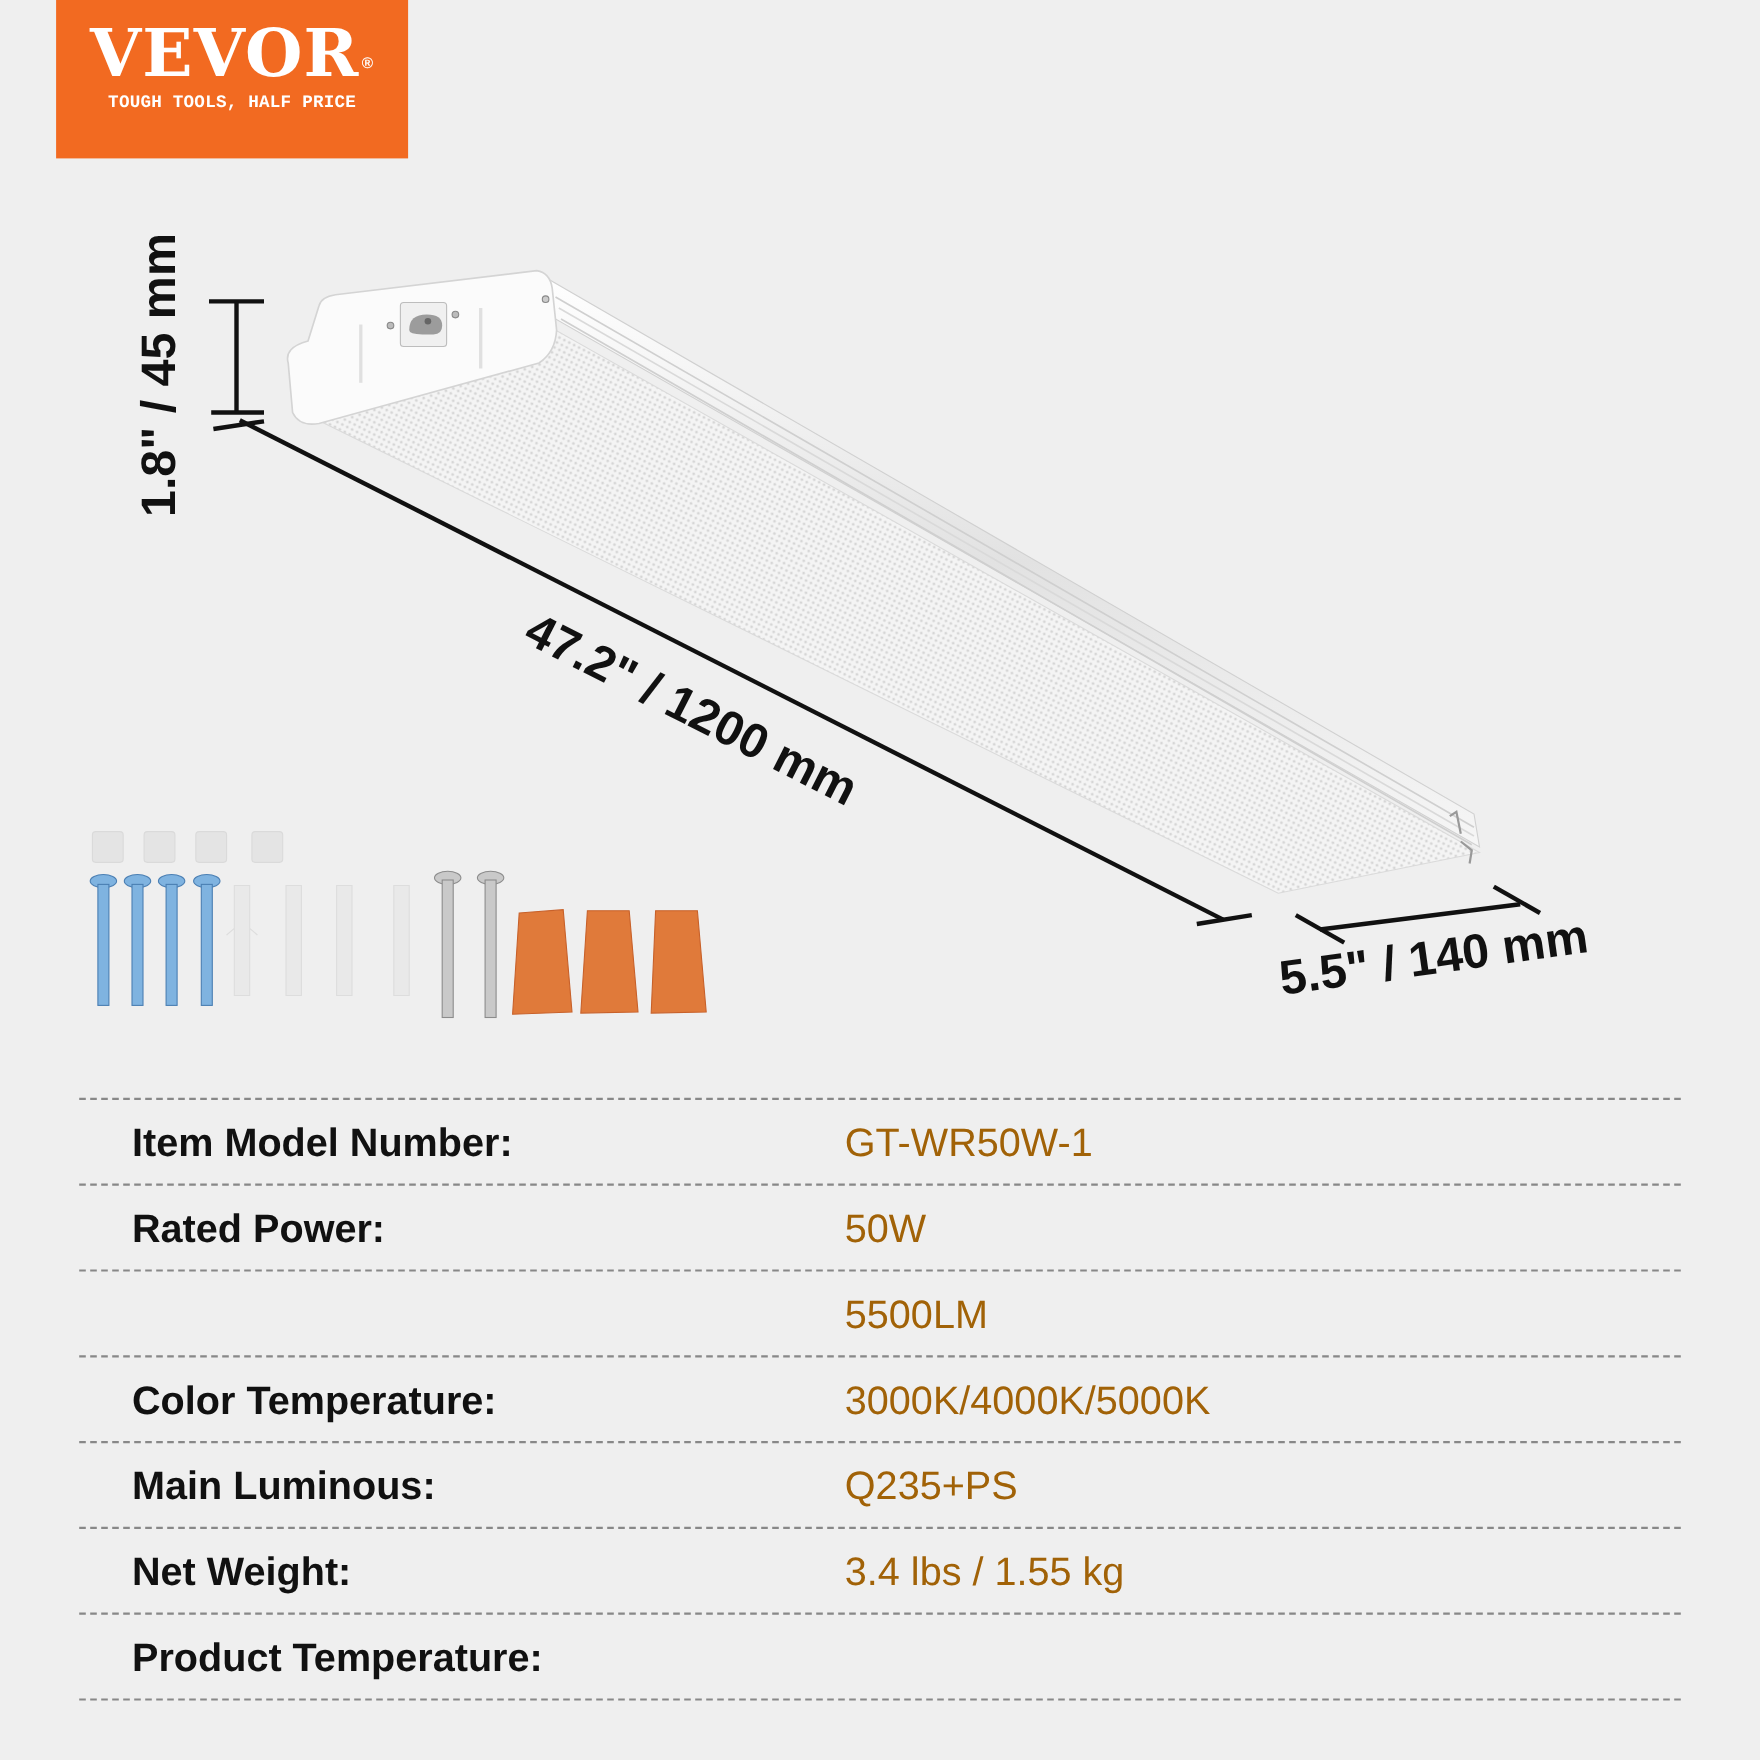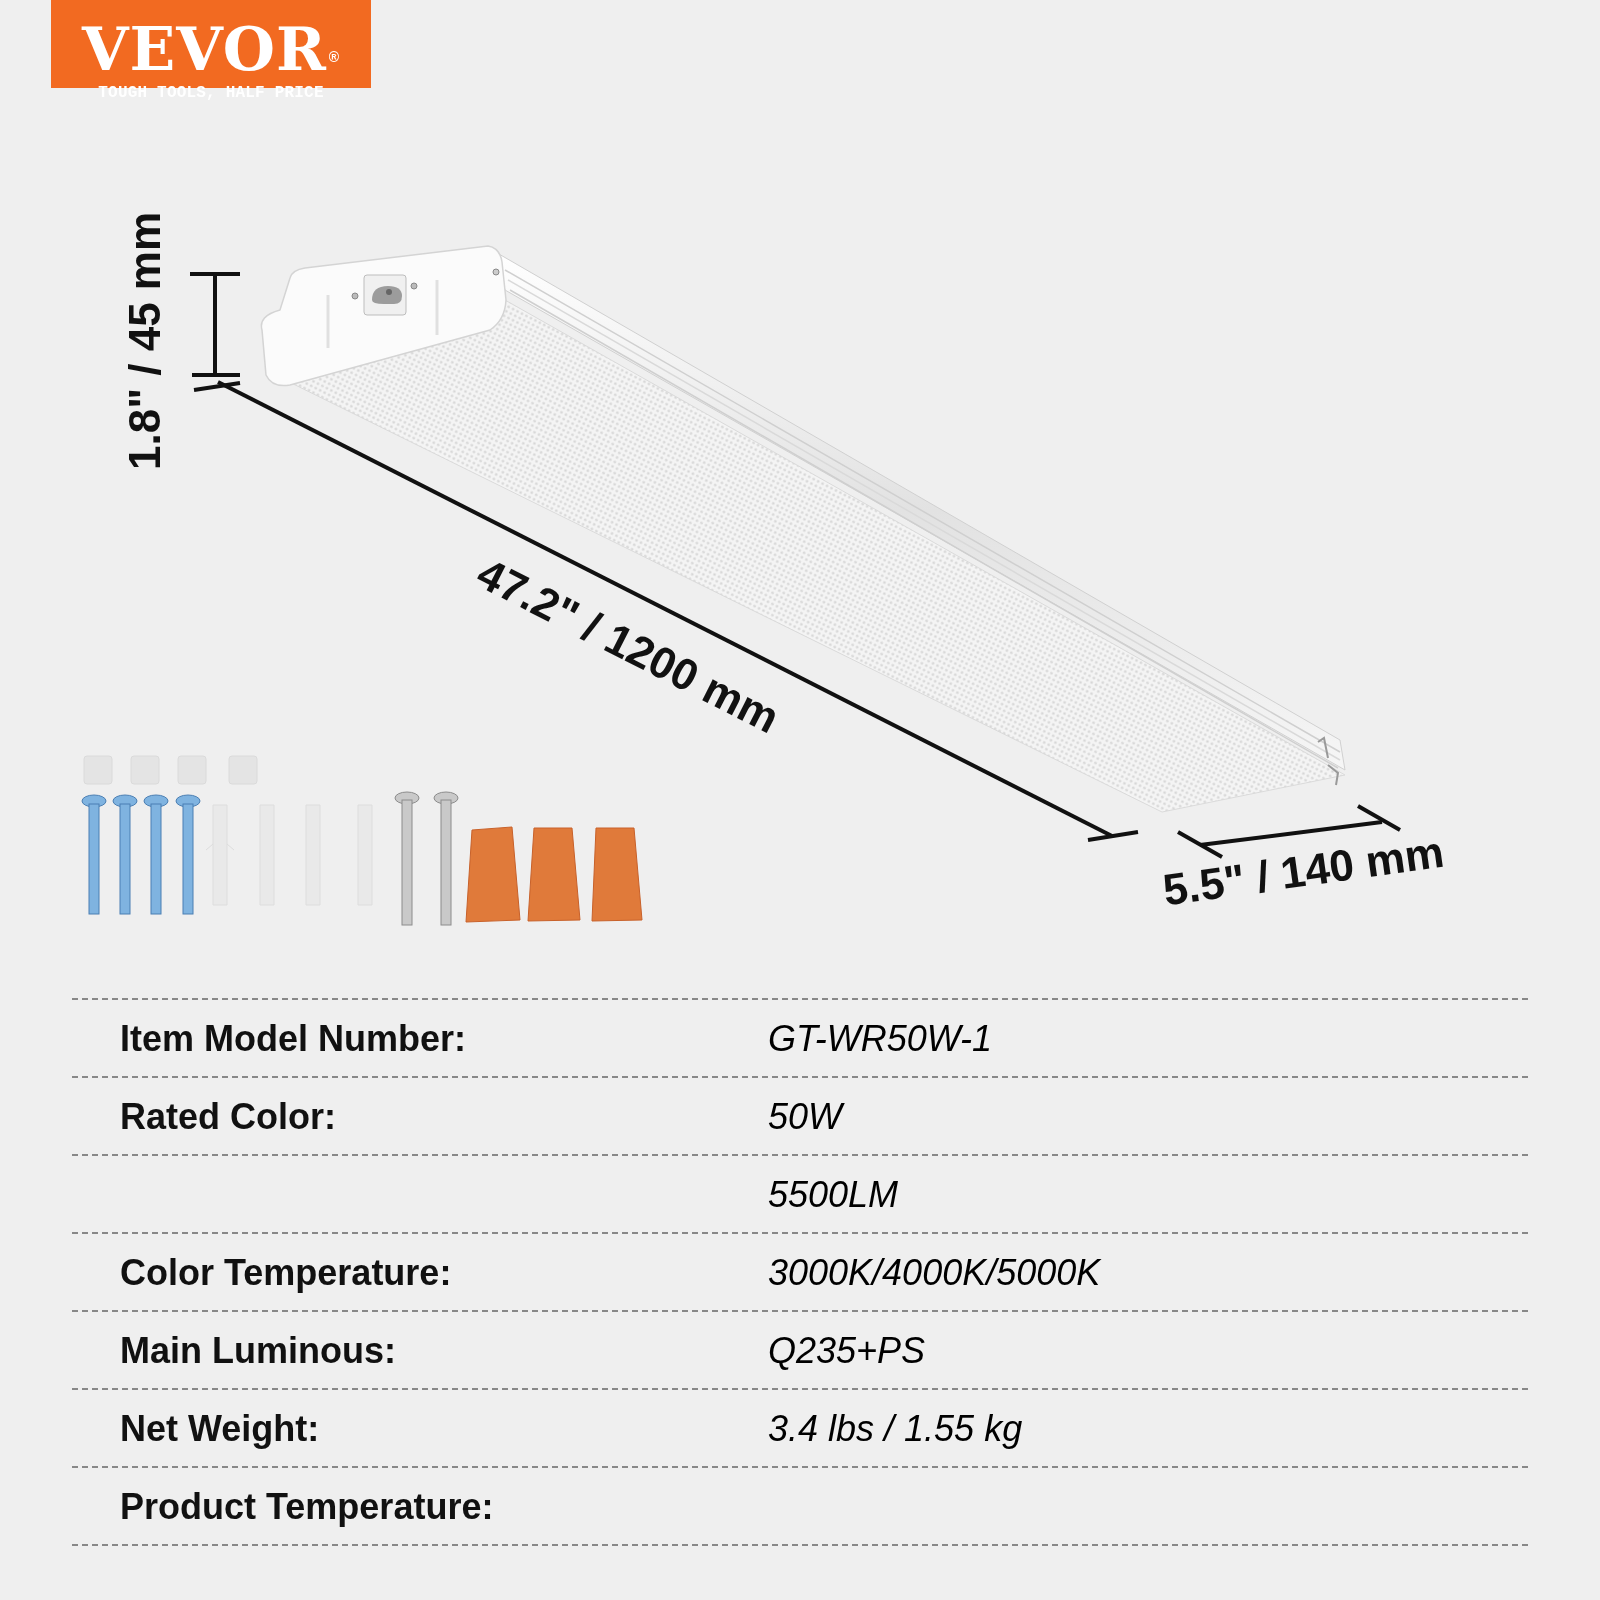--- a/index.html
+++ b/index.html
@@ -2,21 +2,21 @@
 <html><head>
 <meta charset="utf-8">
 <style>
   html, body { margin:0; padding:0; }
   body {
     width:1600px; height:1600px; position:relative; overflow:hidden;
     background:#efefef;
     font-family:"Liberation Sans", sans-serif;
   }
   .logo {
-    position:absolute; left:51px; top:0; width:320px; height:88px;
+    position:absolute; left:51px; top:0; width:320px; height:144px;
     background:#f26a21; color:#fff; text-align:center;
   }
   .logo .brand {
     position:absolute; left:0; right:0; top:14px;
     font-family:"DejaVu Serif", serif; font-weight:bold; font-size:60px; letter-spacing:1px;
     line-height:70px;
   }
   .logo .reg { font-size:14px; vertical-align:top; position:relative; top:8px; margin-left:2px; font-family:"Liberation Sans", sans-serif; }
   .logo .tag {
     position:absolute; left:0; right:0; top:84px; font-size:16px; font-weight:bold; letter-spacing:0.2px;font-family:Liberation Mono, monospace;
@@ -35,21 +35,21 @@
   }
   .spec-row {
     position:relative; height:76px;
     border-top:2px dashed #888;
   }
   .spec-row.last { border-bottom:2px dashed #888; }
   .spec-key {
     position:absolute; left:48px; top:18px; font-size:36px; font-weight:bold; color:#111;
   }
   .spec-val {
-    position:absolute; left:696px; top:18px; font-size:36px; color:#000000;font-style:italic;
+    position:absolute; left:696px; top:18px; font-size:36px; color:#a16207;
   }
 </style>
 </head>
 <body>
 
 <div class="logo">
   <div class="brand"><span>VEVOR</span><span class="reg">®</span></div>
   <div class="tag">TOUGH TOOLS, HALF PRICE</div>
 </div>
 
@@ -154,21 +154,21 @@
 <div class="dim-label dim-h">1.8" / 45 mm</div>
 <div class="dim-label dim-l">47.2" / 1200 mm</div>
 <div class="dim-label dim-w">5.5" / 140 mm</div>
 
 <div class="specs">
   <div class="spec-row">
     <span class="spec-key">Item Model Number:</span>
     <span class="spec-val">GT-WR50W-1</span>
   </div>
   <div class="spec-row">
-    <span class="spec-key">Rated Color:</span>
+    <span class="spec-key">Rated Power:</span>
     <span class="spec-val">50W</span>
   </div>
   <div class="spec-row">
     <span class="spec-val">5500LM</span>
   </div>
   <div class="spec-row">
     <span class="spec-key">Color Temperature:</span>
     <span class="spec-val">3000K/4000K/5000K</span>
   </div>
   <div class="spec-row">

